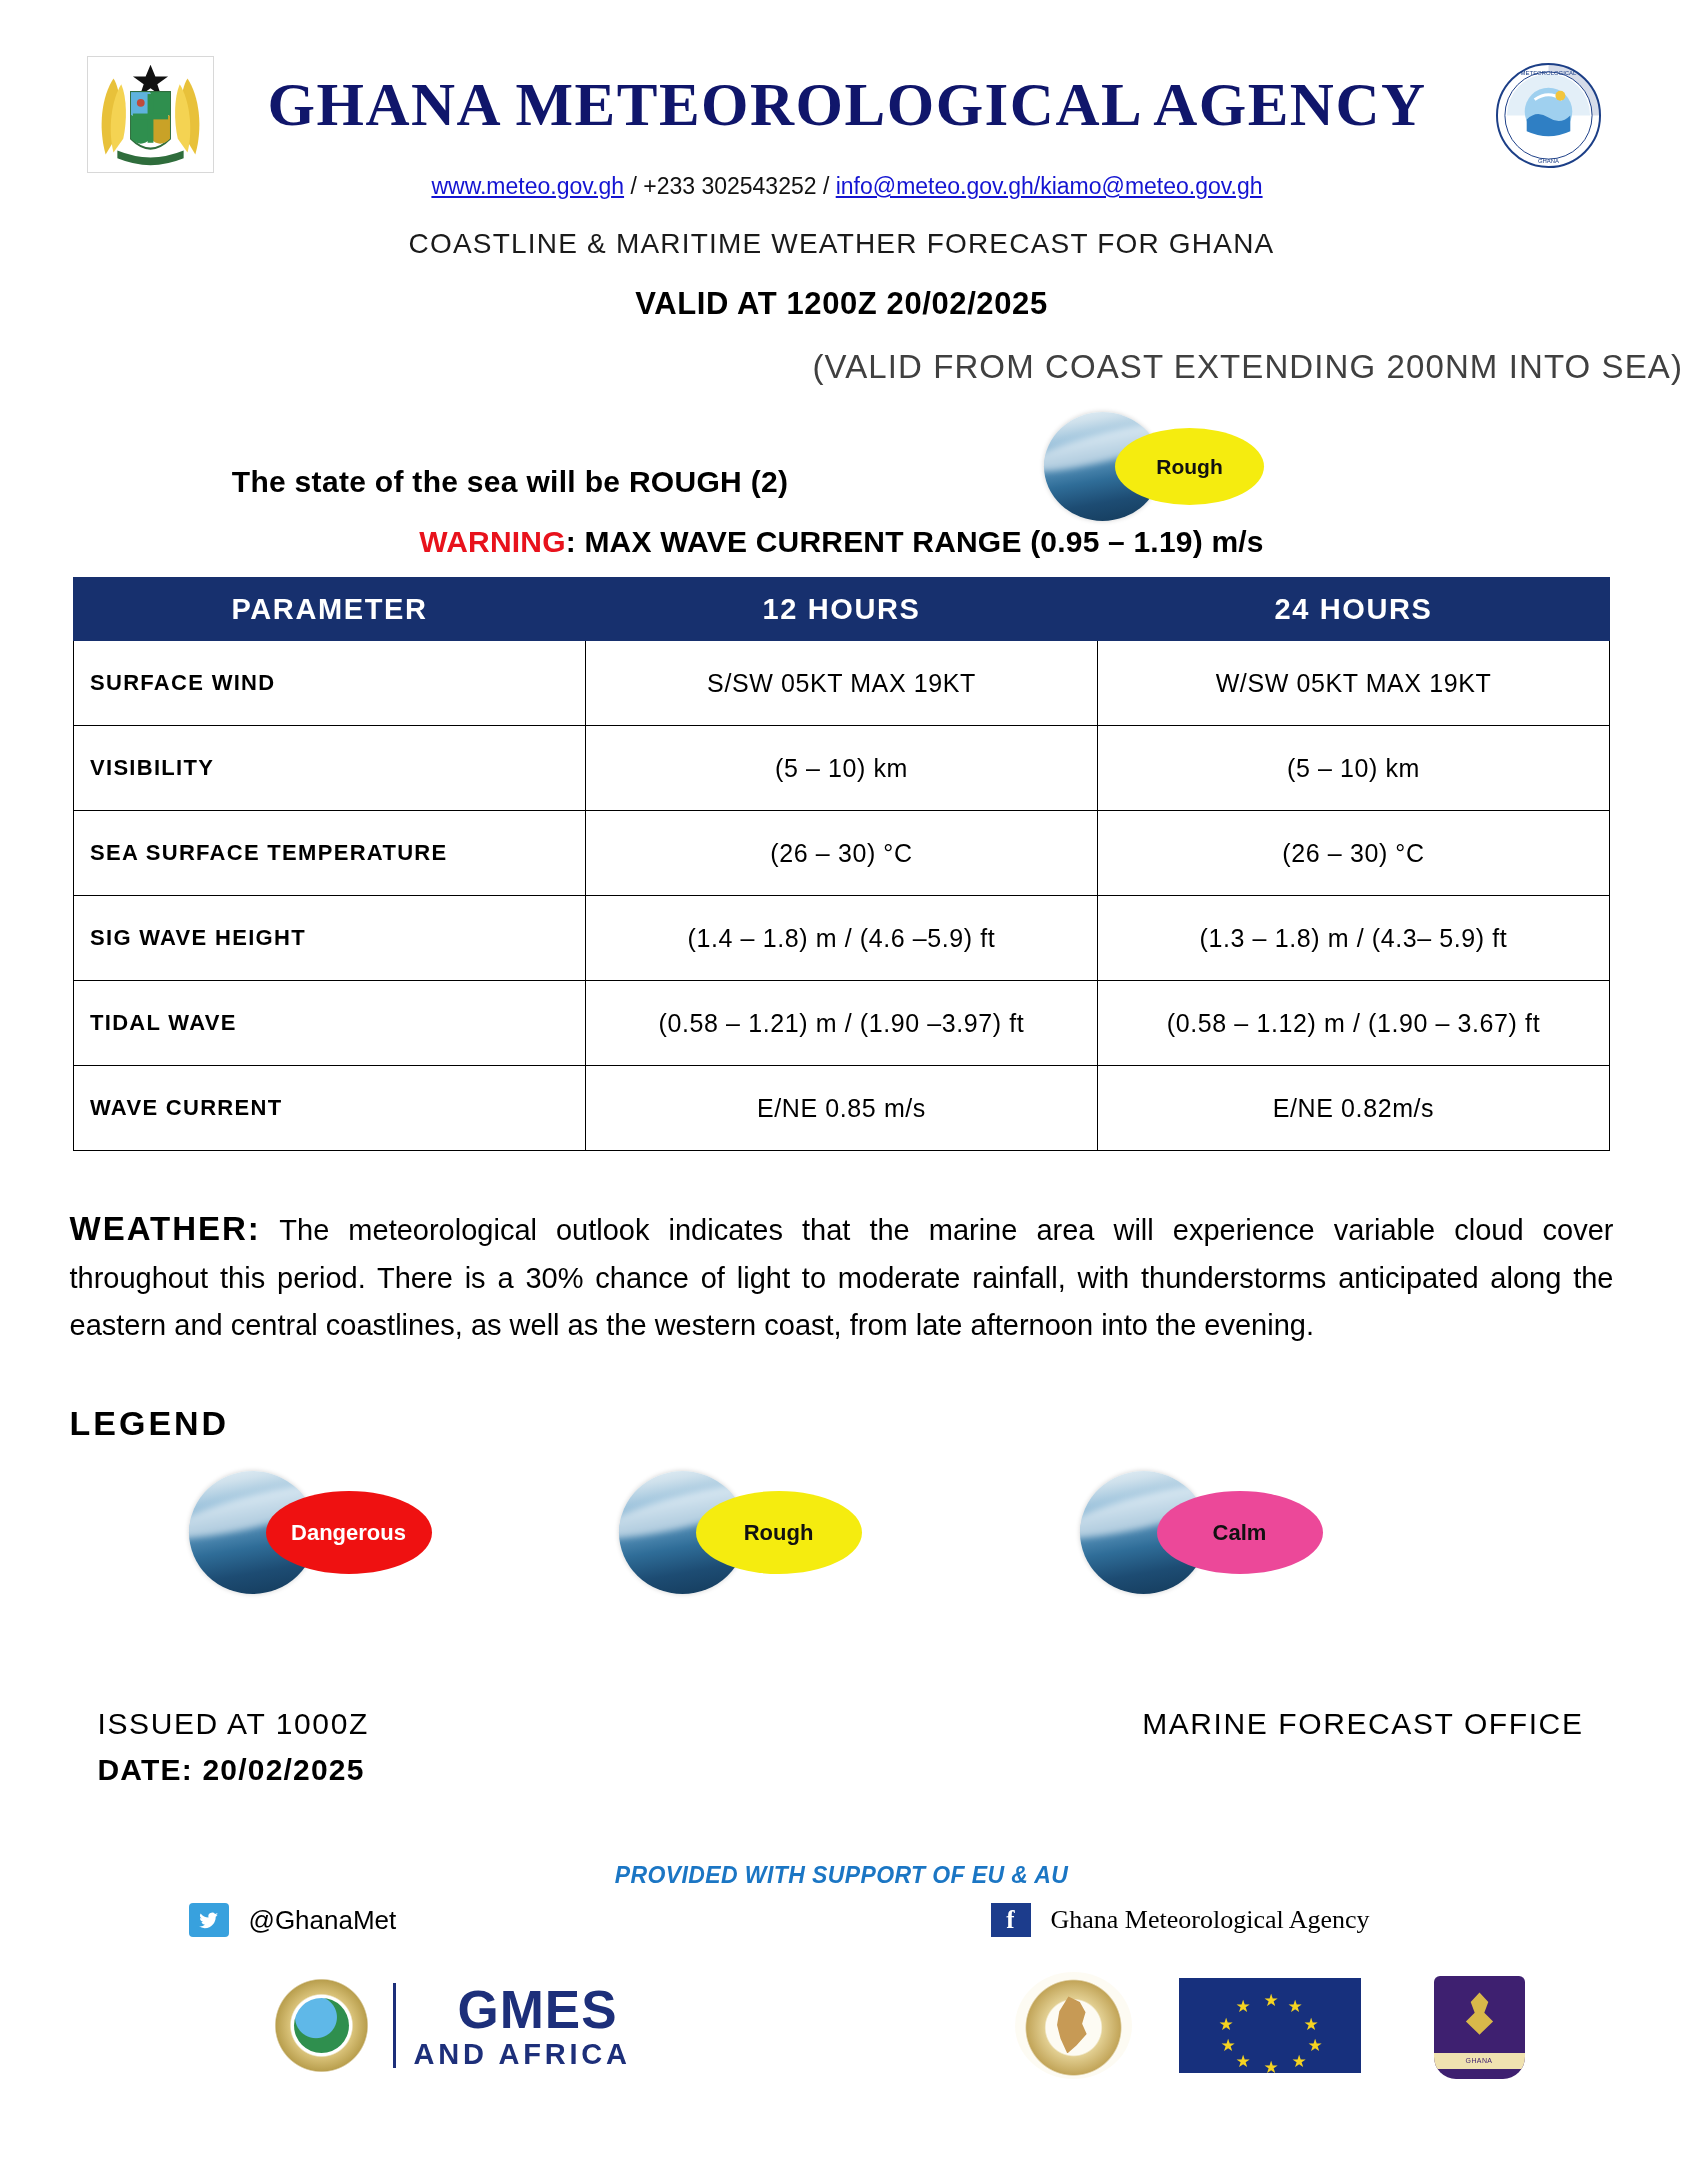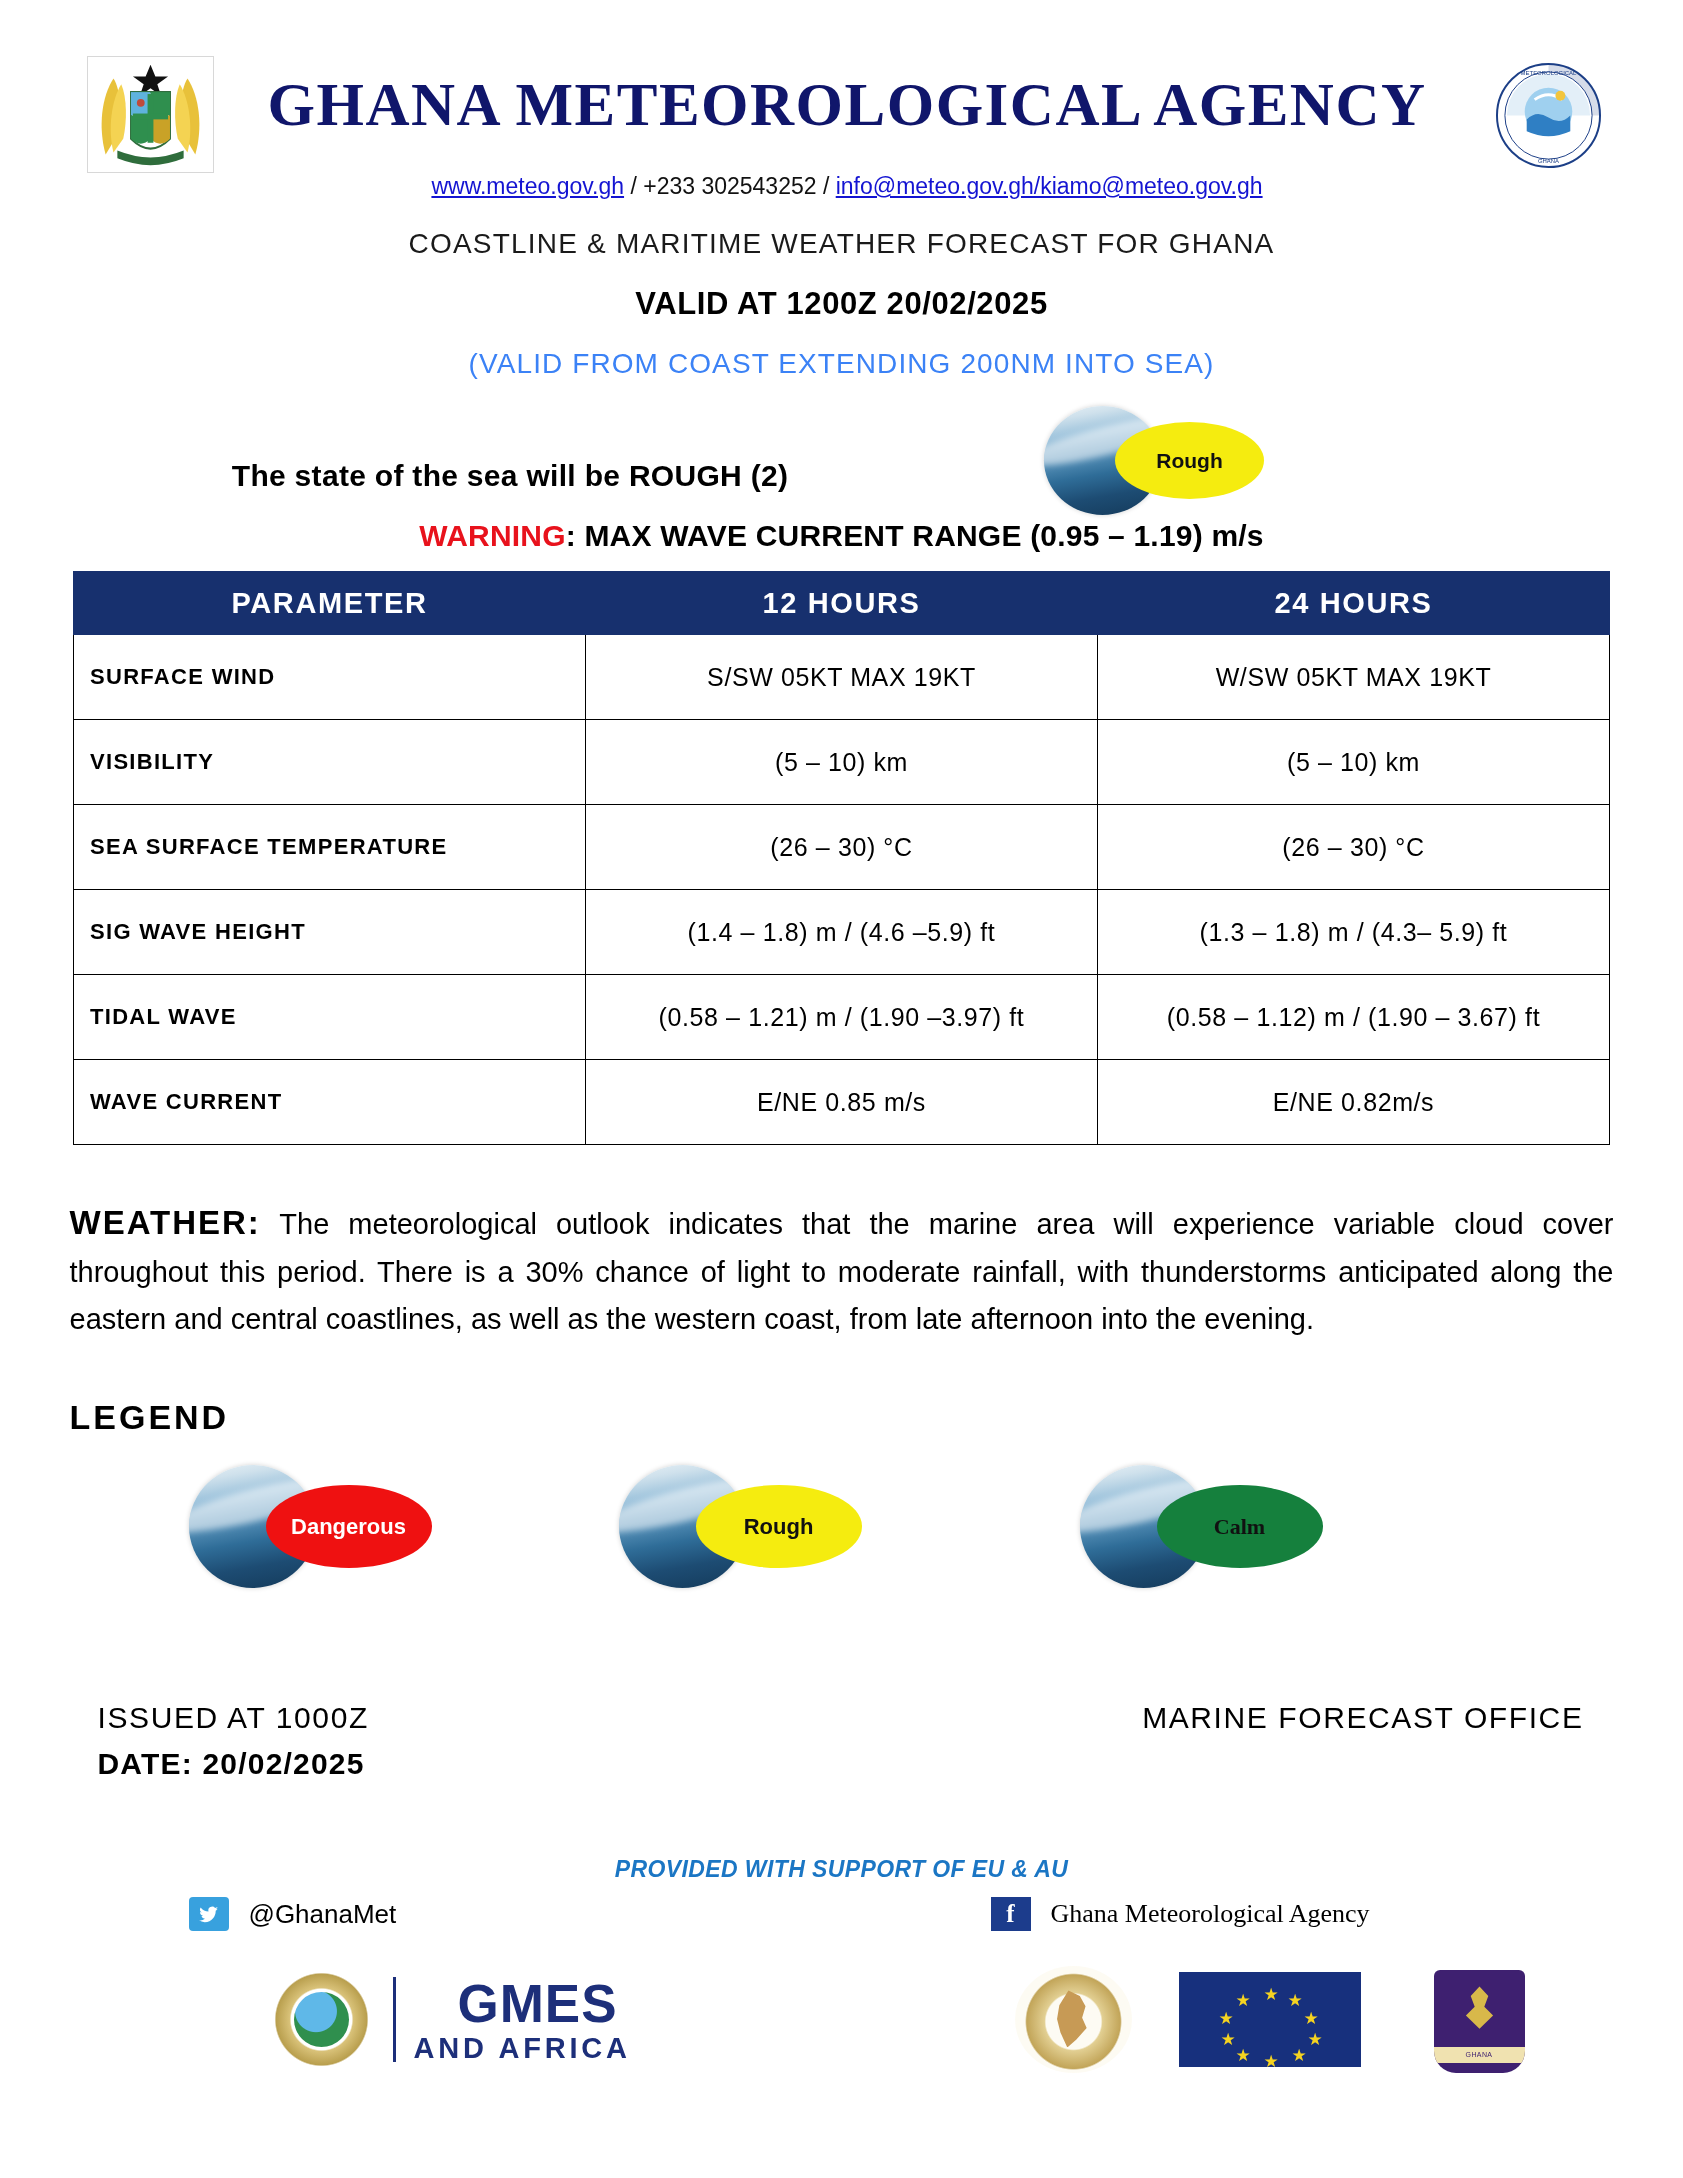--- a/index.html
+++ b/index.html
@@ -80,25 +80,25 @@
   }
   .valid-at {
     text-align: center;
     font-size: 31px;
     font-weight: bold;
     letter-spacing: 0.6px;
     margin-top: 26px;
     color: #000;
   }
   .valid-range {
-    text-align: center;
-    font-size: 28px;
+    text-align: right;
+    font-size: 33px;
     letter-spacing: 1.1px;
     margin-top: 26px;
-    color: #3b82f6;
+    color: #404040;
   }
 
   
   .sea-state-row {
     position: relative;
     height: 119px;
     margin-top: 18px;
   }
   .sea-state-text {
     position: absolute;
@@ -504,21 +504,21 @@
     <div class="legend-item i1">
       <div class="badge lg">
         <div class="wave"></div>
         <div class="pill" style="background:#f5ec0f;color:#111111;">Rough</div>
       </div>
     </div>
 
     <div class="legend-item i2">
       <div class="badge lg">
         <div class="wave"></div>
-        <div class="pill" style="background:#15803d;color:#111111;font-family:Liberation Serif, serif;">Calm</div>
+        <div class="pill" style="background:#ec4899;color:#111111;">Calm</div>
       </div>
     </div>
   </div>
 
   <div class="sign-row">
     <div class="sign-left">
       <div class="sign-line1">ISSUED AT 1000Z</div>
       <div class="sign-line2">DATE: 20/02/2025</div>
     </div>
     <div class="sign-right">

